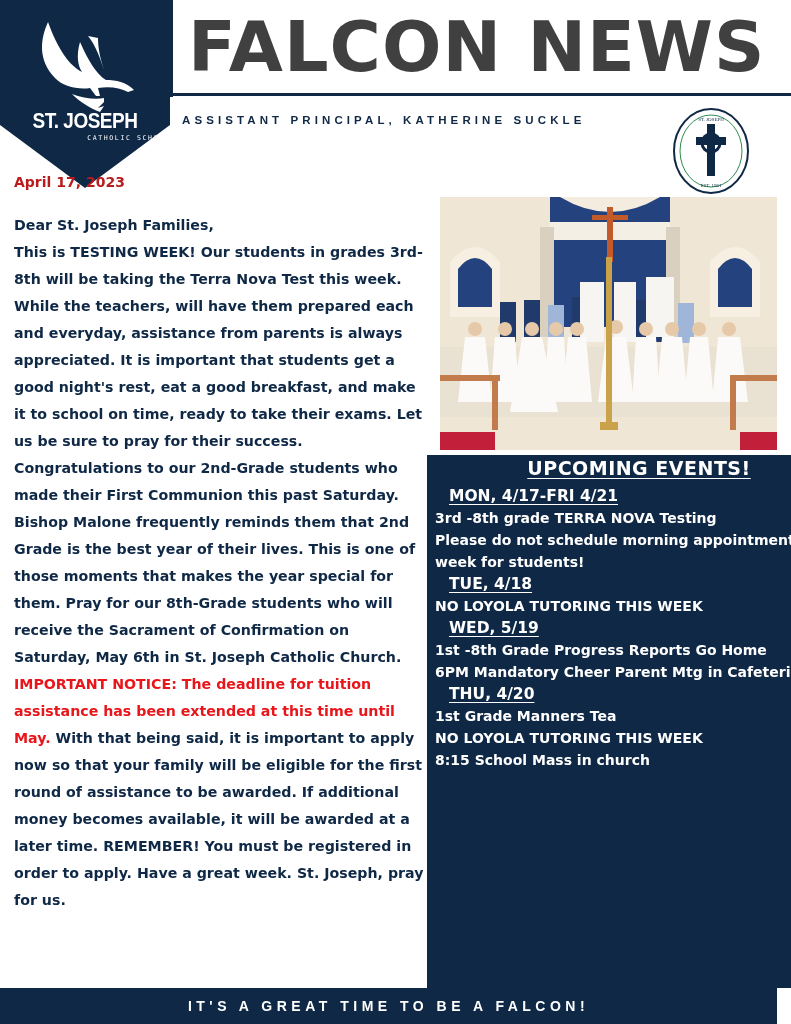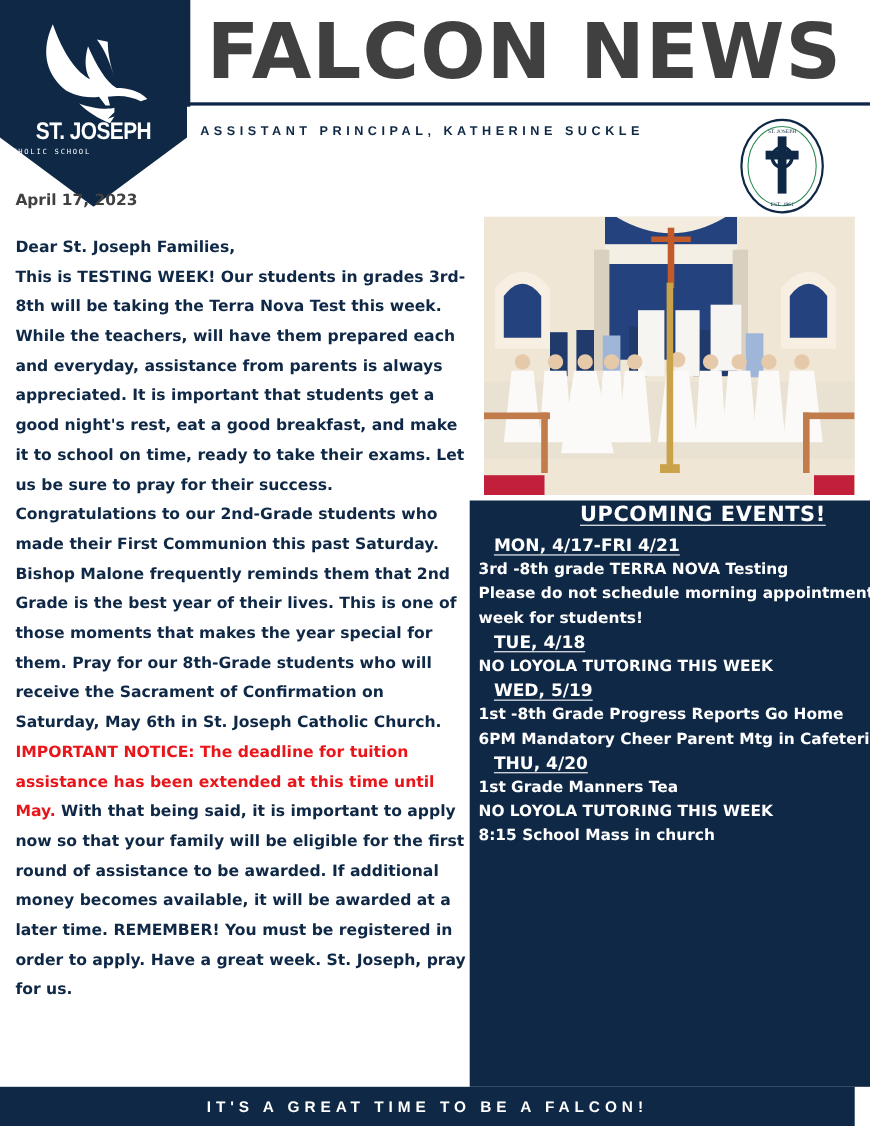--- a/index.html
+++ b/index.html
@@ -4,35 +4,35 @@
 <style>
   * { box-sizing: border-box; margin: 0; padding: 0; }
   html, body { width: 791px; height: 1024px; background: #ffffff; overflow: hidden; }
   body { position: relative; font-family: "DejaVu Sans", sans-serif; color: #0f2846; }
 
   .banner { position: absolute; left: 0; top: 0; width: 170px; height: 188px; }
   .banner svg { display: block; }
   .banner-school { position: absolute; left: 0; width: 170px; top: 110px; text-align: center;
     color: #fff; font-family: "Liberation Sans", sans-serif; font-weight: 700; font-size: 19px;
     letter-spacing: -0.5px; transform: scaleY(1.15); }
-  .banner-sub { position: absolute; left: 0; width: 170px; top: 134px; text-align: left;
+  .banner-sub { position: absolute; left: 0; width: 170px; top: 134px; text-align: right;
     color: #fff; font-family: "DejaVu Sans Mono", monospace; font-size: 6.5px; letter-spacing: 1.6px; }
 
   .vline { position: absolute; left: 170px; top: 0; width: 3px; height: 97px; background: #0f2846; }
   .hline { position: absolute; left: 170px; top: 93px; width: 621px; height: 3px; background: #0f2846; }
 
   .title { position: absolute; left: 188px; top: 6px; font-family: "DejaVu Sans", sans-serif;
     font-weight: 700; font-size: 70px; line-height: 82px; color: #404040; letter-spacing: 1px; white-space: nowrap; }
 
   .staff { position: absolute; left: 182px; top: 110px; font-family: "Liberation Sans", sans-serif;
     font-weight: 700; font-size: 11.5px; letter-spacing: 4.1px; color: #0f2846; line-height: 20px; }
 
   .seal { position: absolute; left: 672px; top: 107px; width: 78px; height: 88px; }
 
-  .date { position: absolute; left: 14px; top: 174px; font-size: 14px; font-weight: 700; color: #404040; }
+  .date { position: absolute; left: 14px; top: 174px; font-size: 14px; font-weight: 700; color: #b91c1c; }
 
   .letter { position: absolute; left: 14px; top: 212px; width: 416px; font-size: 14.2px; line-height: 27px;
     font-weight: 700; color: #0f2846; }
   .letter p { margin: 0; }
   .red { color: #e8161b; }
 
   .photo { position: absolute; left: 440px; top: 197px; width: 337px; height: 253px; overflow: hidden;
     background: #efe7d8; }
 
   .events { position: absolute; left: 427px; top: 455px; width: 424px; height: 533px; background: #0f2846;

